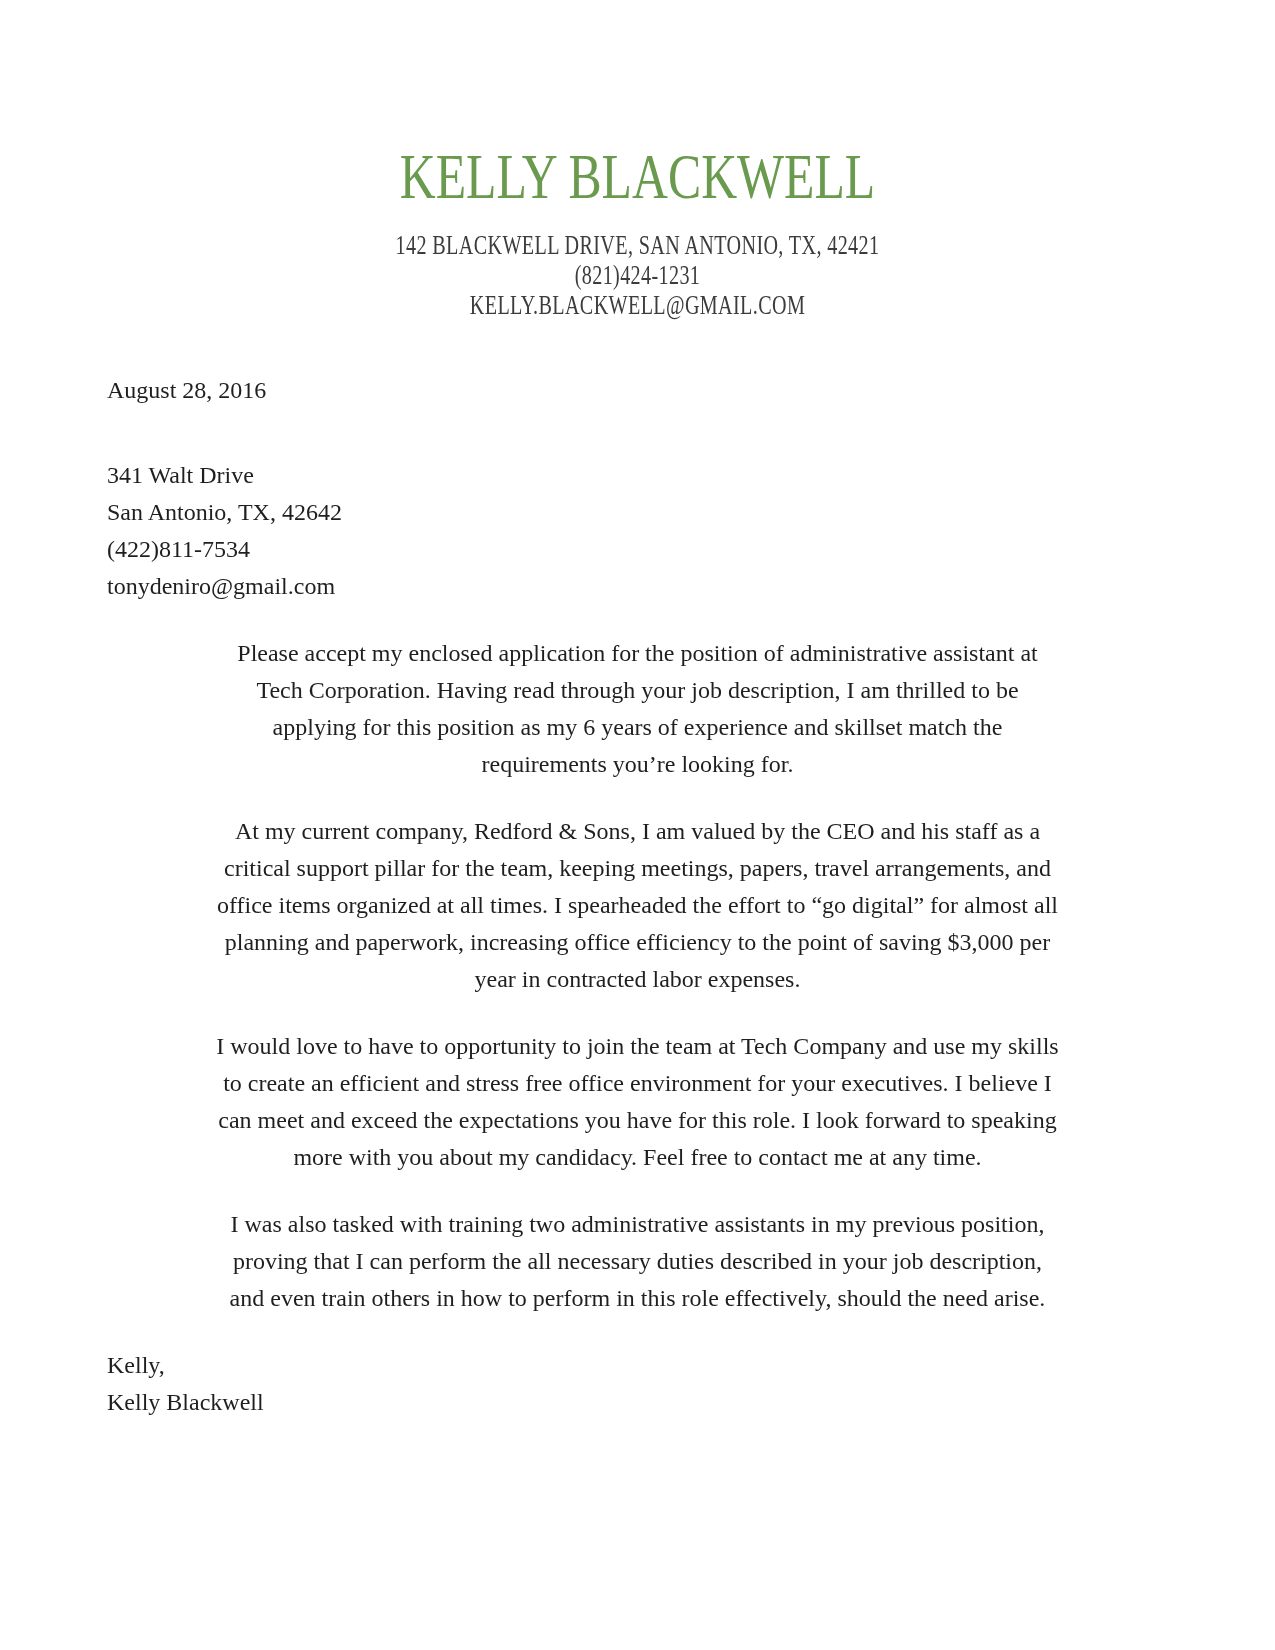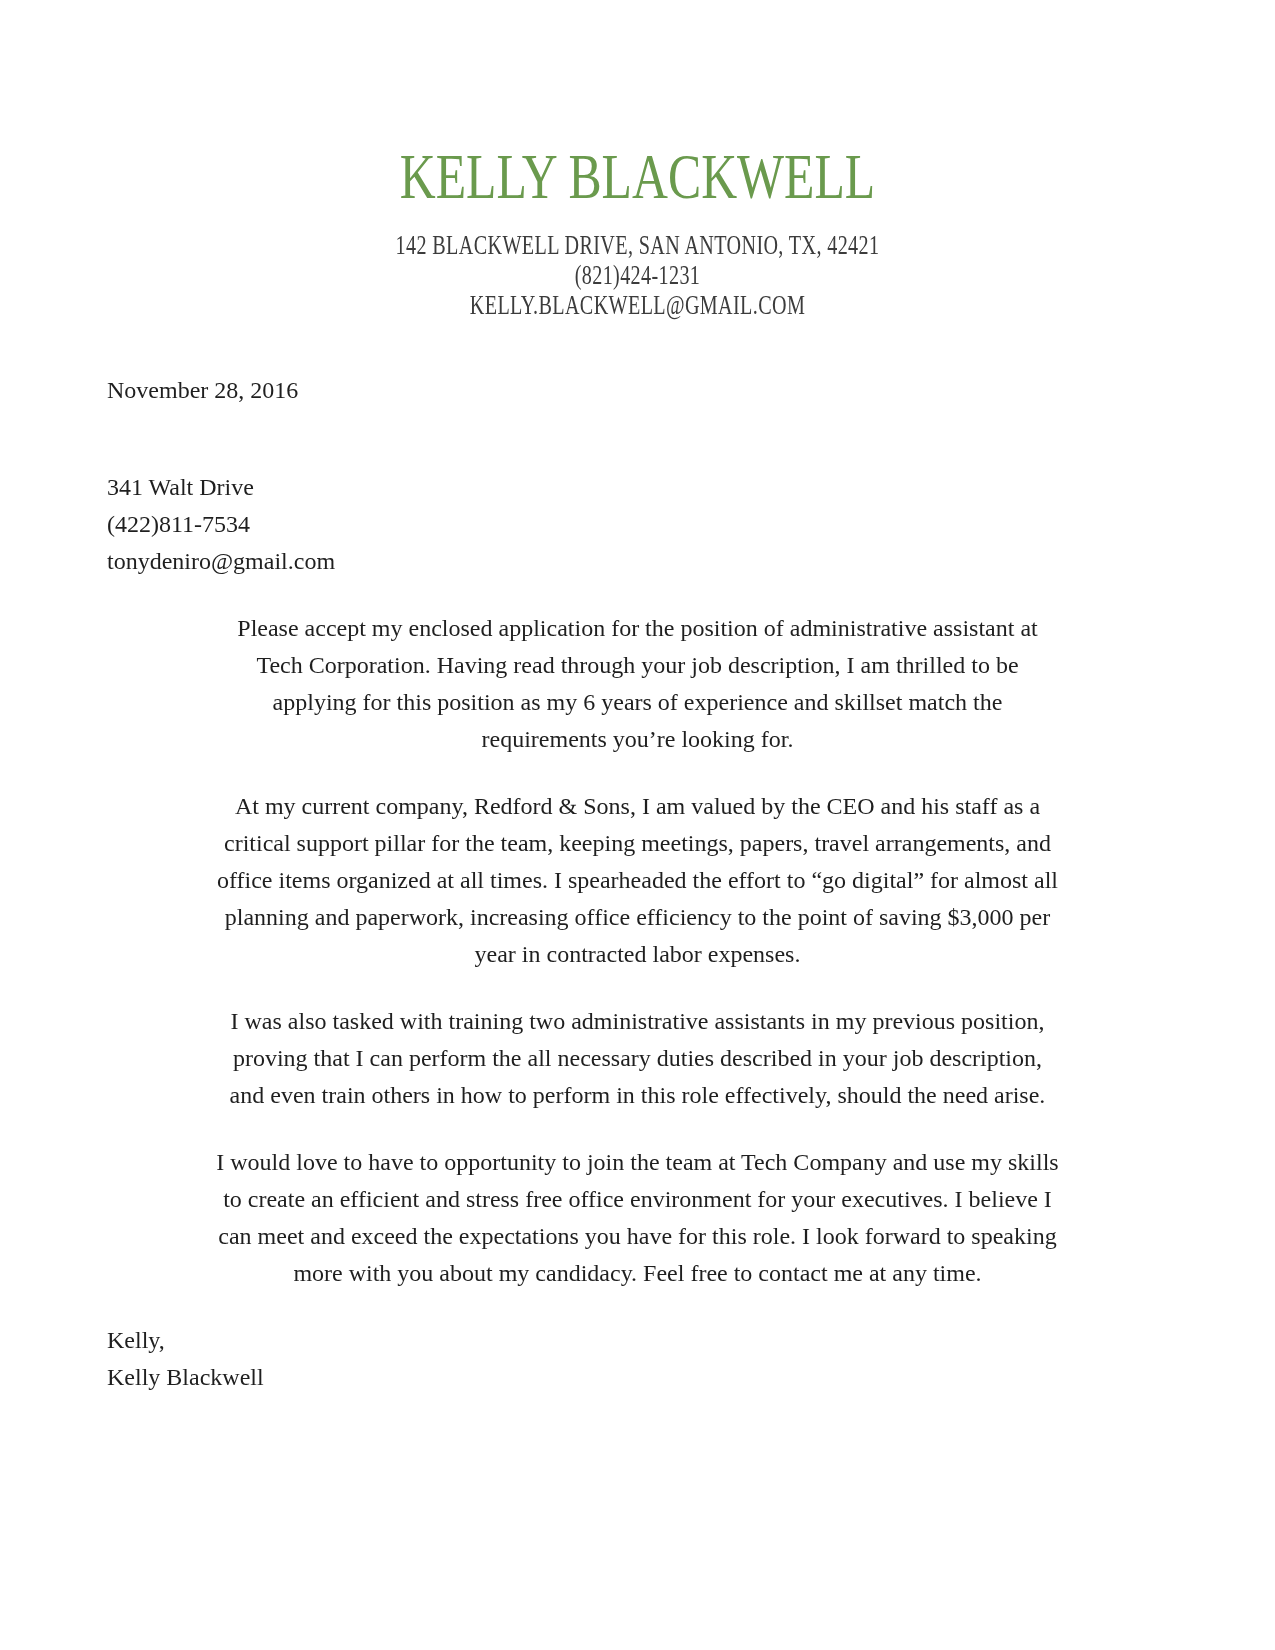--- a/index.html
+++ b/index.html
@@ -51,21 +51,21 @@
     line-height: 37px;
     font-variant-numeric: oldstyle-nums;
   }
   .letter-body p {
     margin: 0;
   }
   .date {
     margin-top: 52px !important;
   }
   .recipient {
-    margin-top: 60px;
+    margin-top: 48px;
   }
   .salutation {
     margin-top: 45px !important;
   }
   .para {
     margin-top: 30px !important;
     white-space: pre-line;
     text-align: center;
   }
   .closing {
@@ -84,48 +84,49 @@
     <h1 class="name">KELLY BLACKWELL</h1>
     <div class="contact-block">
       <div class="contact-line">142 BLACKWELL DRIVE, SAN ANTONIO, TX, 42421</div>
       <div class="contact-line">(821)424-1231</div>
       <div class="contact-line">KELLY.BLACKWELL@GMAIL.COM</div>
     </div>
   </header>
 
   <main class="letter-body">
 
-    <p class="date">November 28, 2016</p>
+    <p class="date">August 28, 2016</p>
 
     <div class="recipient">
       <p>341 Walt Drive</p>
+      <p>San Antonio, TX, 42642</p>
       <p>(422)811-7534</p>
       <p>tonydeniro@gmail.com</p>
     </div>
 
 
     <p class="para">Please accept my enclosed application for the position of administrative assistant at
 Tech Corporation. Having read through your job description, I am thrilled to be
 applying for this position as my 6 years of experience and skillset match the
 requirements you’re looking for.</p>
 
     <p class="para">At my current company, Redford &amp; Sons, I am valued by the CEO and his staff as a
 critical support pillar for the team, keeping meetings, papers, travel arrangements, and
 office items organized at all times. I spearheaded the effort to “go digital” for almost all
 planning and paperwork, increasing office efficiency to the point of saving $3,000 per
 year in contracted labor expenses.</p>
 
-    <p class="para">I was also tasked with training two administrative assistants in my previous position,
-proving that I can perform the all necessary duties described in your job description,
-and even train others in how to perform in this role effectively, should the need arise.</p>
-
     <p class="para">I would love to have to opportunity to join the team at Tech Company and use my skills
 to create an efficient and stress free office environment for your executives. I believe I
 can meet and exceed the expectations you have for this role. I look forward to speaking
 more with you about my candidacy. Feel free to contact me at any time.</p>
+
+    <p class="para">I was also tasked with training two administrative assistants in my previous position,
+proving that I can perform the all necessary duties described in your job description,
+and even train others in how to perform in this role effectively, should the need arise.</p>
 
     <p class="closing">Kelly,</p>
 
     <p class="signature">Kelly Blackwell</p>
 
   </main>
 
 </div>
 
 </body></html>

